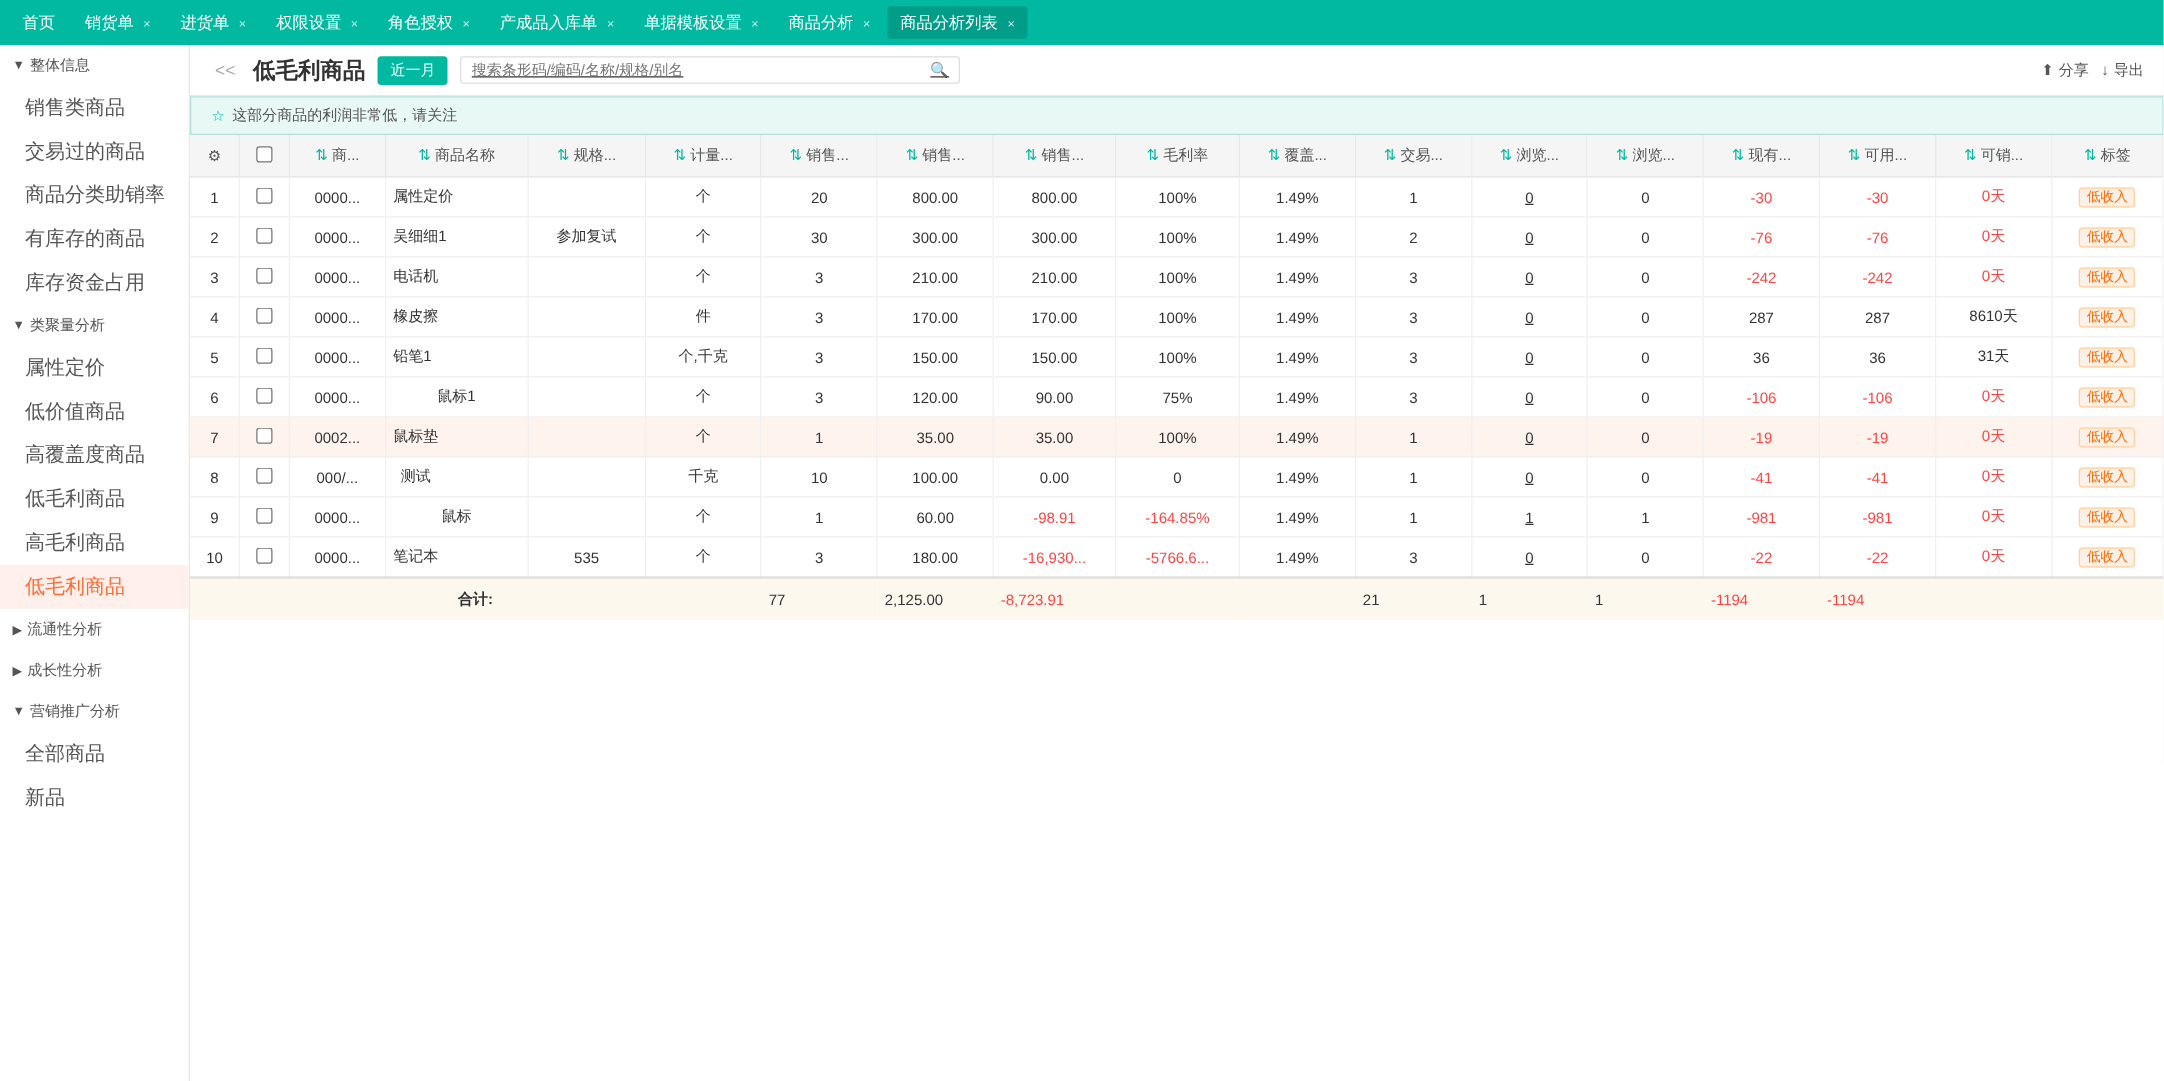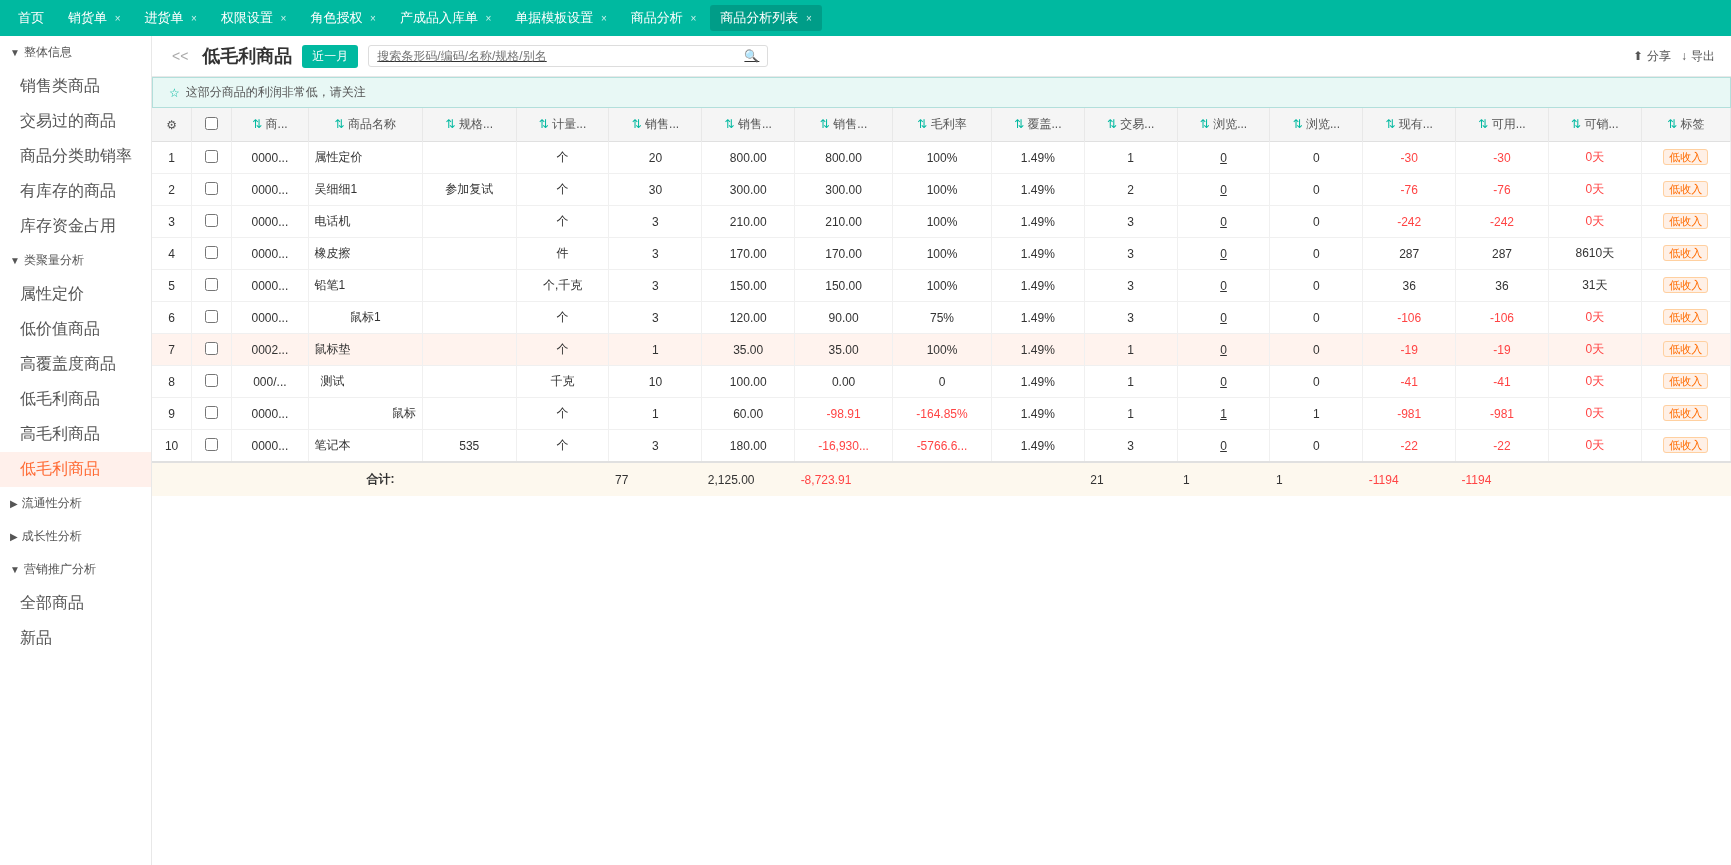--- a/index.html
+++ b/index.html
@@ -520,21 +520,21 @@
     <td>0</td>
     <td style="color:#ff4444">-41</td>
     <td style="color:#ff4444">-41</td>
     <td style="color:#ff4444">0天</td>
     <td><span class="tag-low-income">低收入</span></td>
   </tr>
             <tr>
     <td>9</td>
     <td><input type="checkbox" style=""></td>
     <td>0000...</td>
-    <td style="text-align:right; cursor:pointer; color:#333;">鼠标</td>
+    <td style="text-align:center; cursor:pointer; color:#333;">鼠标</td>
     <td></td>
     <td>个</td>
     <td>1</td>
     <td>60.00</td>
     <td style="color:#ff4444">-98.91</td>
     <td style="color:#ff4444">-164.85%</td>
     <td>1.49%</td>
     <td>1</td>
     <td style="text-decoration:underline; cursor:pointer;">1</td>
     <td>1</td>

